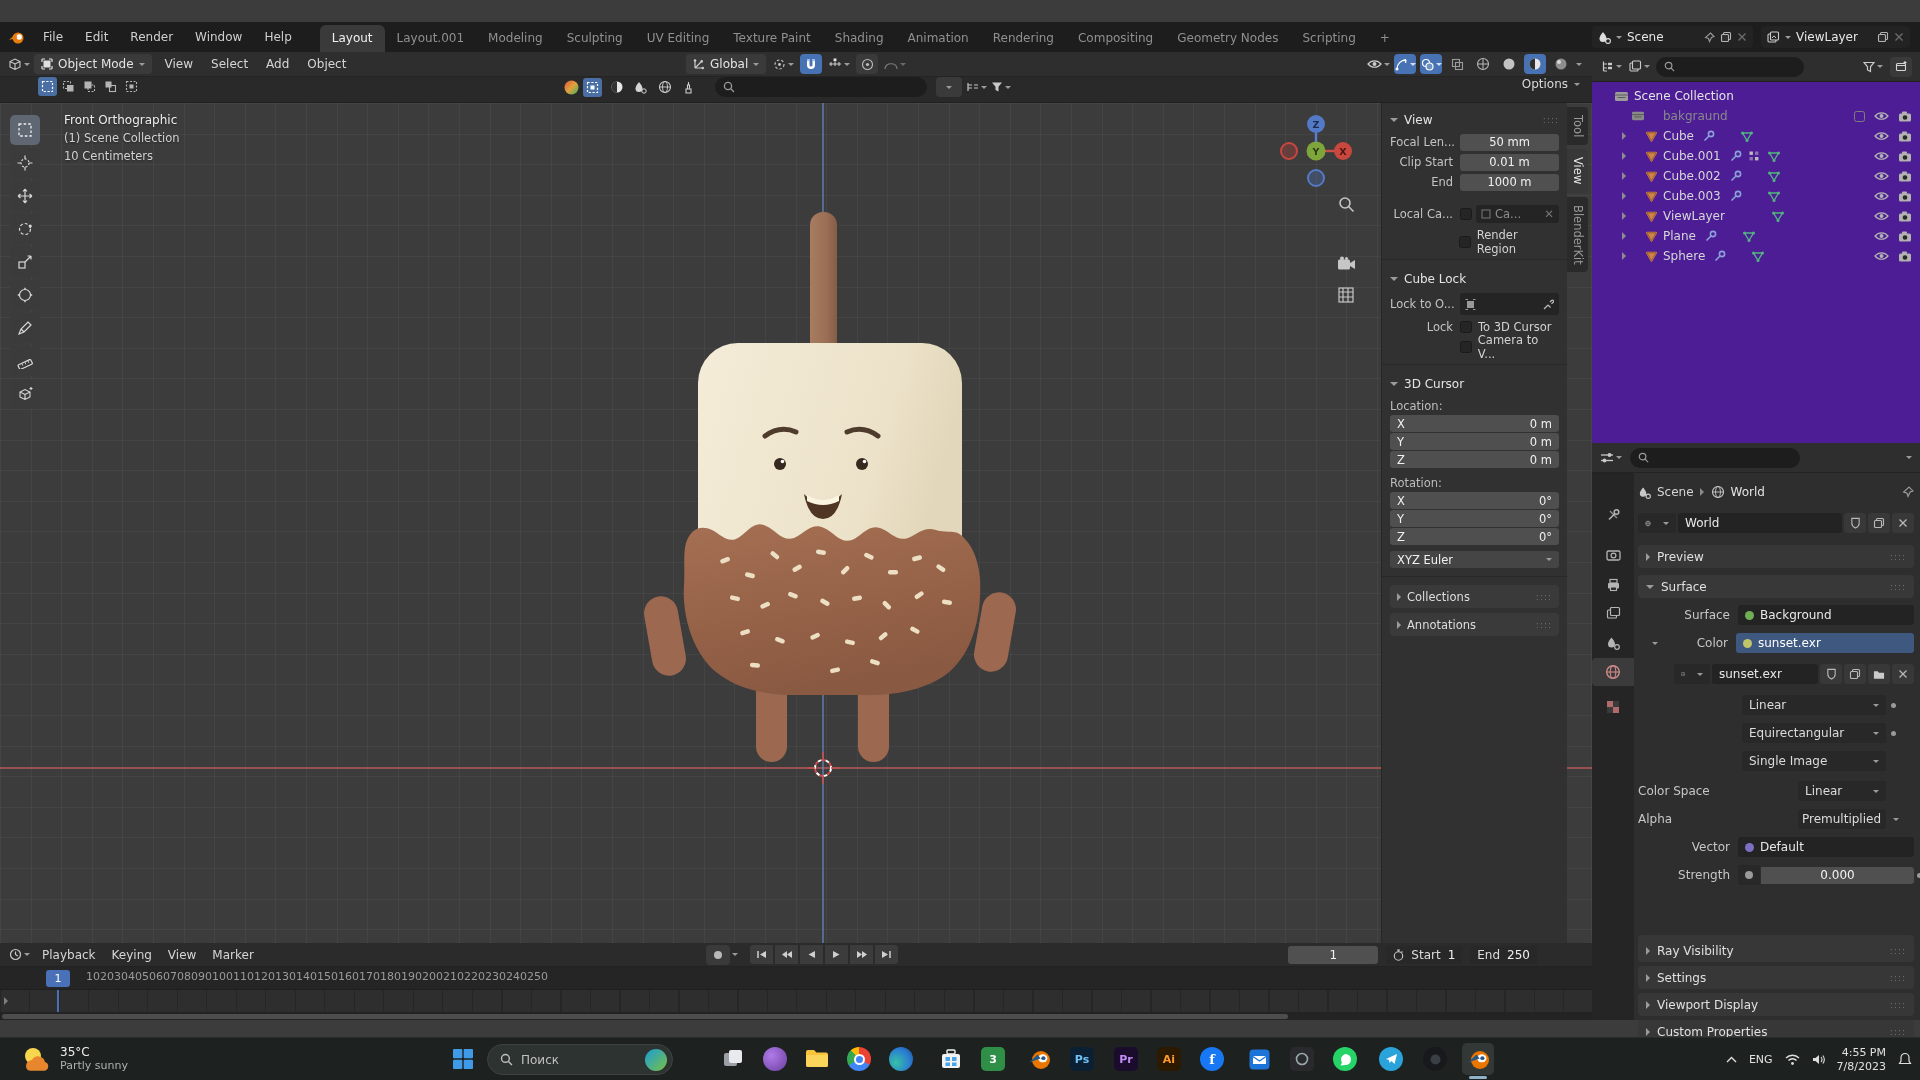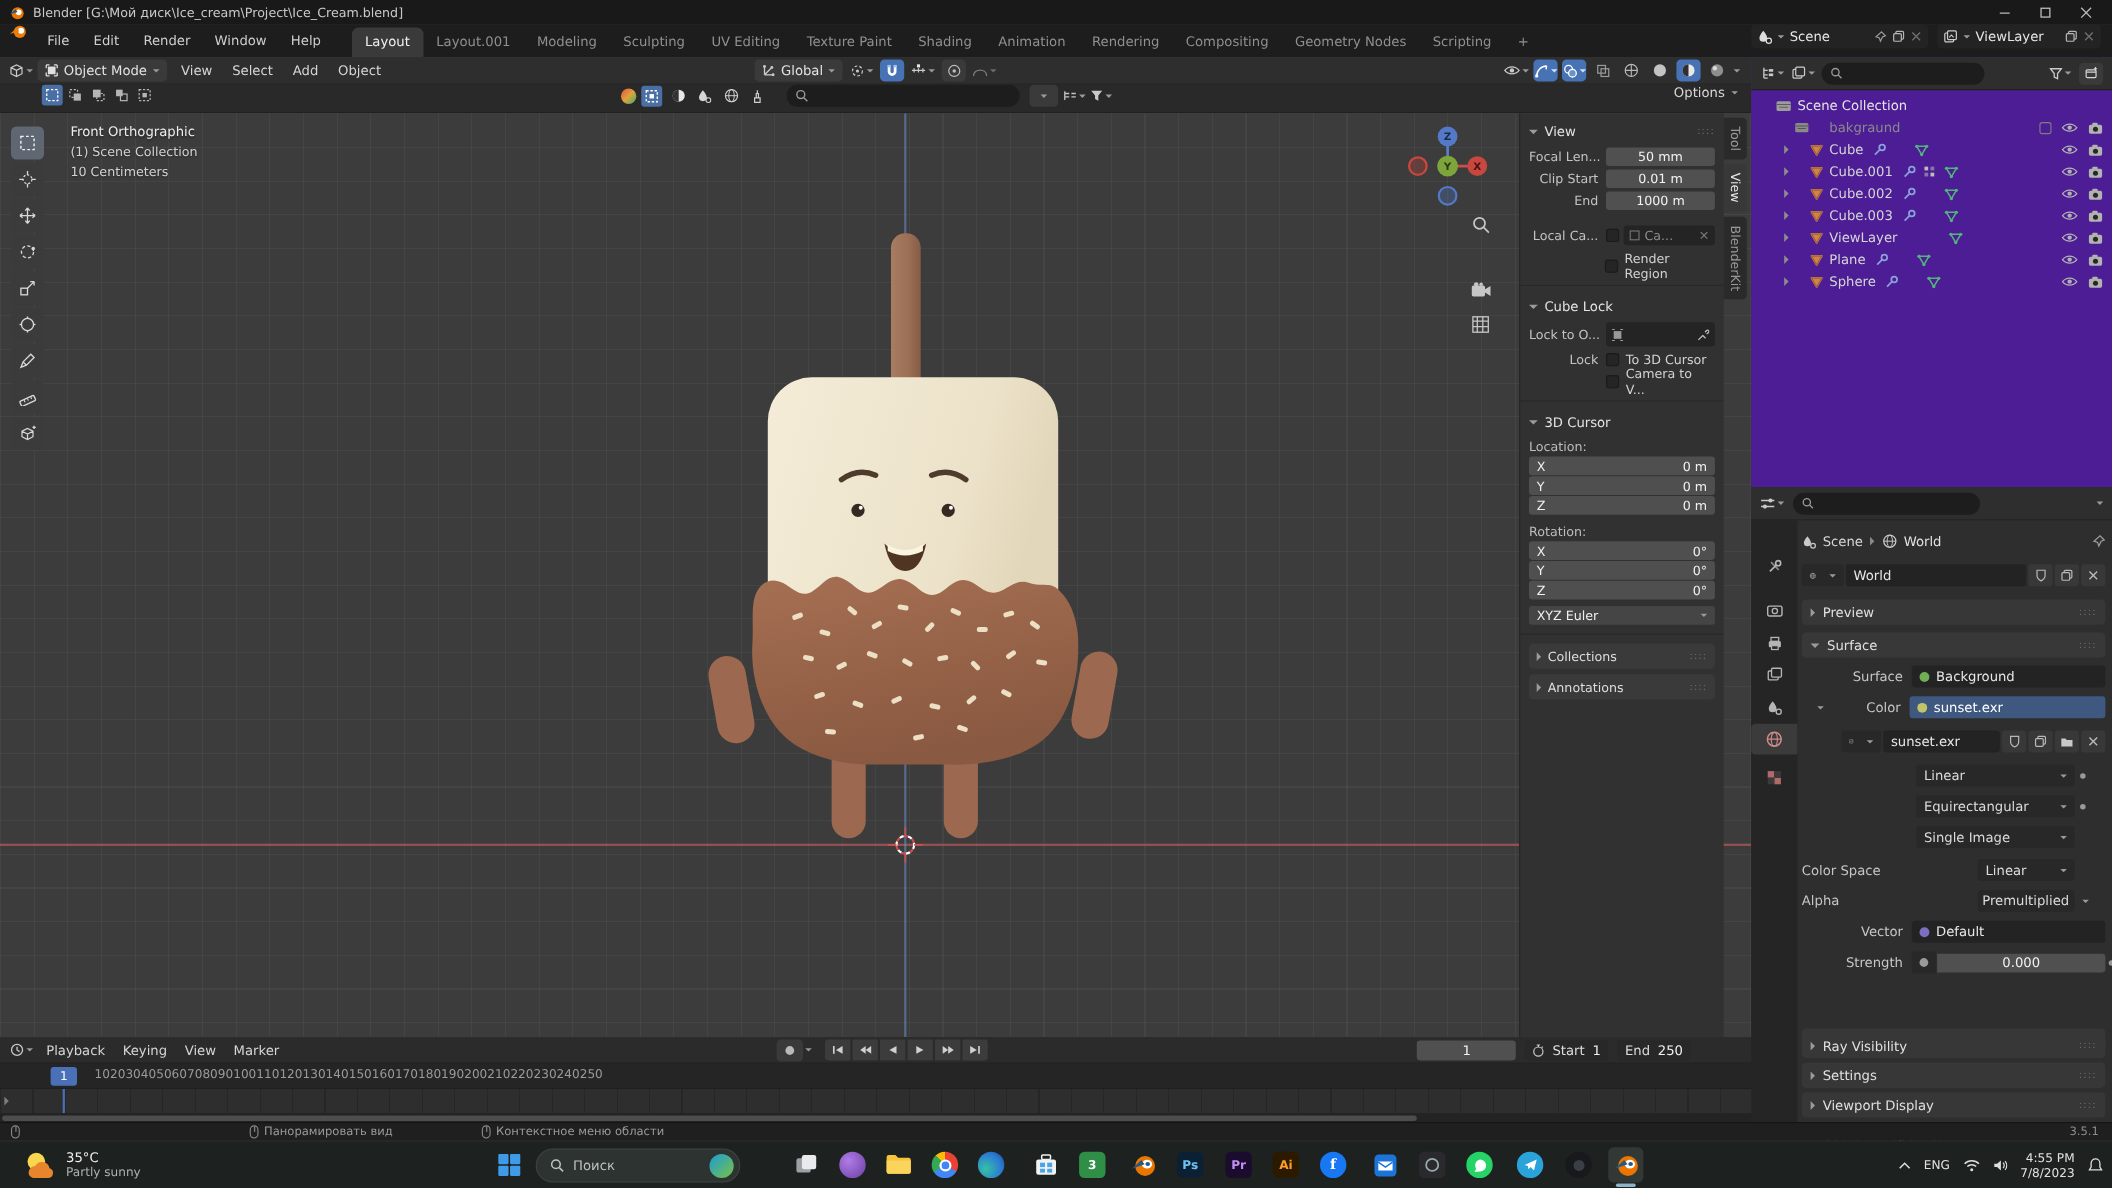--- a/index.html
+++ b/index.html
@@ -9,21 +9,21 @@
   .abs{position:absolute}
   .row{display:flex;align-items:center}
   
   .cv{display:inline-block;width:0;height:0;border-left:4px solid transparent;border-right:4px solid transparent;border-top:4.5px solid #9b9b9b}
   .cv.sm{border-left-width:3px;border-right-width:3px;border-top-width:3.5px}
   .cr{display:inline-block;width:0;height:0;border-top:4px solid transparent;border-bottom:4px solid transparent;border-left:4.5px solid #9b9b9b}
   
   #titlebar{left:0;top:0;width:1920px;height:22px;background:#191919;display:flex;align-items:center;padding:0 8px;gap:8px}
   #titlebar .t{color:#c9c9c9;font-size:11.5px}
   #winbtns{margin-left:auto;display:flex;gap:26px;align-items:center;padding-right:10px}
-  #topbar{left:0;top:22px;width:1920px;height:30px;background:#1d1d1d;display:flex;align-items:flex-start}
+  #topbar{left:0;top:22px;width:1920px;height:30px;background:#1d1d1d;display:flex;align-items:flex-end}
   #topbar .menus{display:flex;align-items:center;height:30px;gap:2px;padding-left:6px}
   .menu-item{padding:4px 10px;color:#cfcfcf;border-radius:4px}
   .ws-tabs{display:flex;align-items:flex-end;height:30px;margin-left:18px}
   .ws-tab{padding:6px 12px 7px;color:#909090;font-size:12px;border-radius:6px 6px 0 0}
   .ws-tab.active{background:#3a3a3a;color:#f0f0f0}
   .id-field{display:flex;align-items:center;background:#232323;border-radius:4px;height:22px;padding:0 6px;gap:5px}
   
   #vph{left:0;top:52px;width:1592px;height:25px;background:#2e2e2e;border-bottom:1px solid #242424;display:flex;align-items:center;padding:0 8px;gap:4px}
   .hbtn{display:flex;align-items:center;gap:5px;background:#3a3a3a;border-radius:4px;height:20px;padding:0 7px;color:#e3e3e3}
   .hmenu{padding:3px 9px;color:#d6d6d6}
@@ -102,39 +102,20 @@
   .circ{width:24px;height:24px;border-radius:50%;display:flex;align-items:center;justify-content:center;font-size:13px}
   #tb-search{position:absolute;left:487px;top:6px;width:186px;height:31px;border-radius:16px;background:#2d3331;border:1px solid #3d4441;display:flex;align-items:center;padding:0 5px 0 12px;gap:8px;color:#c0c0c0}
   #tray{position:absolute;right:8px;top:0;height:43px;display:flex;align-items:center;gap:12px;font-size:11px;color:#e0e0e0}
   svg{display:block}
 </style>
 </head>
 <body>
 
 <div id="root">
 
-  <div id="titlebar" class="abs">
-    <svg width="14" height="14" viewBox="0 0 14 14">
-        <circle cx="8" cy="8" r="5.5" fill="#ea7600"></circle>
-        <circle cx="9" cy="7.2" r="2.6" fill="#fff"></circle>
-        <path d="M1,9 L6,4.5 L8,7 Z" fill="#265787"></path>
-      </svg>
-    <span class="t">Blender [G:\Мой диск\Ice_cream\Project\Ice_Cream.blend]</span>
-    <div id="winbtns">
-      <svg width="11" height="11" viewBox="0 0 11 11">
-          <line x1="1" y1="6" x2="10" y2="6" stroke="#bbb" stroke-width="1.2"></line>
-        </svg>
-      <svg width="11" height="11" viewBox="0 0 11 11">
-          <rect x="1.5" y="1.5" width="8" height="8" fill="none" stroke="#bbb" stroke-width="1.2"></rect>
-        </svg>
-      <svg width="11" height="11" viewBox="0 0 11 11">
-          <path d="M1,1 L10,10 M10,1 L1,10" stroke="#bbb" stroke-width="1.2"></path>
-        </svg>
-    </div>
-  </div>
 
   <div id="topbar" class="abs">
     <svg width="17" height="14" viewBox="0 0 17 14" style="margin:0 2px 7px 8px">
         <circle cx="10" cy="7" r="5.5" fill="#e87d0d"></circle>
         <circle cx="11.2" cy="6" r="2.7" fill="#fff"></circle>
         <path d="M1,9 L7,3.5 L9.5,6.5 Z" fill="#e87d0d"></path>
       </svg>
     <div class="menus">
       <span class="menu-item">File</span>
         <span class="menu-item">Edit</span>
@@ -1482,32 +1463,20 @@
     </div>
     <div id="tl-tracks">
       <div class="abs" style="left:57px;top:0;width:2px;height:22px;background:#4a71b8"></div>
       <span class="cr" style="position:absolute;left:4px;top:7px;border-left-color:#7e7e7e"></span>
     </div>
     <div id="tl-scroll">
         <div class="bar"></div>
       </div>
   </div>
 
-  <div id="statusbar" class="abs">
-    <span class="mouse" style="margin-left:10px"></span>
-    <span style="position:absolute;left:227px;display:flex;align-items:center">
-        <span class="mouse"></span>
-        <span>Панорамировать вид</span>
-      </span>
-    <span style="position:absolute;left:438px;display:flex;align-items:center">
-        <span class="mouse"></span>
-        <span>Контекстное меню области</span>
-      </span>
-    <span style="margin-left:auto;margin-right:12px;color:#8d8d8d">3.5.1</span>
-  </div>
 
   <div id="taskbar" class="abs">
     <div style="position:absolute;left:20px;top:6px;display:flex;gap:10px;align-items:center">
       <svg width="30" height="30" viewBox="0 0 30 30">
           <circle cx="13" cy="12" r="8" fill="#f8d64e"></circle>
           <path d="M6,22 a6,6 0 0 1 6,-6 a7,7 0 0 1 13,2 a4.5,4.5 0 0 1 -1,8.8 L10,26.8 A5,5 0 0 1 6,22 Z" fill="#e8862e"></path>
         </svg>
       <div style="line-height:14px">
         <div style="font-size:12px;color:#eee">35°C</div>
         <div style="font-size:11px;color:#aab3ae">Partly sunny</div>

